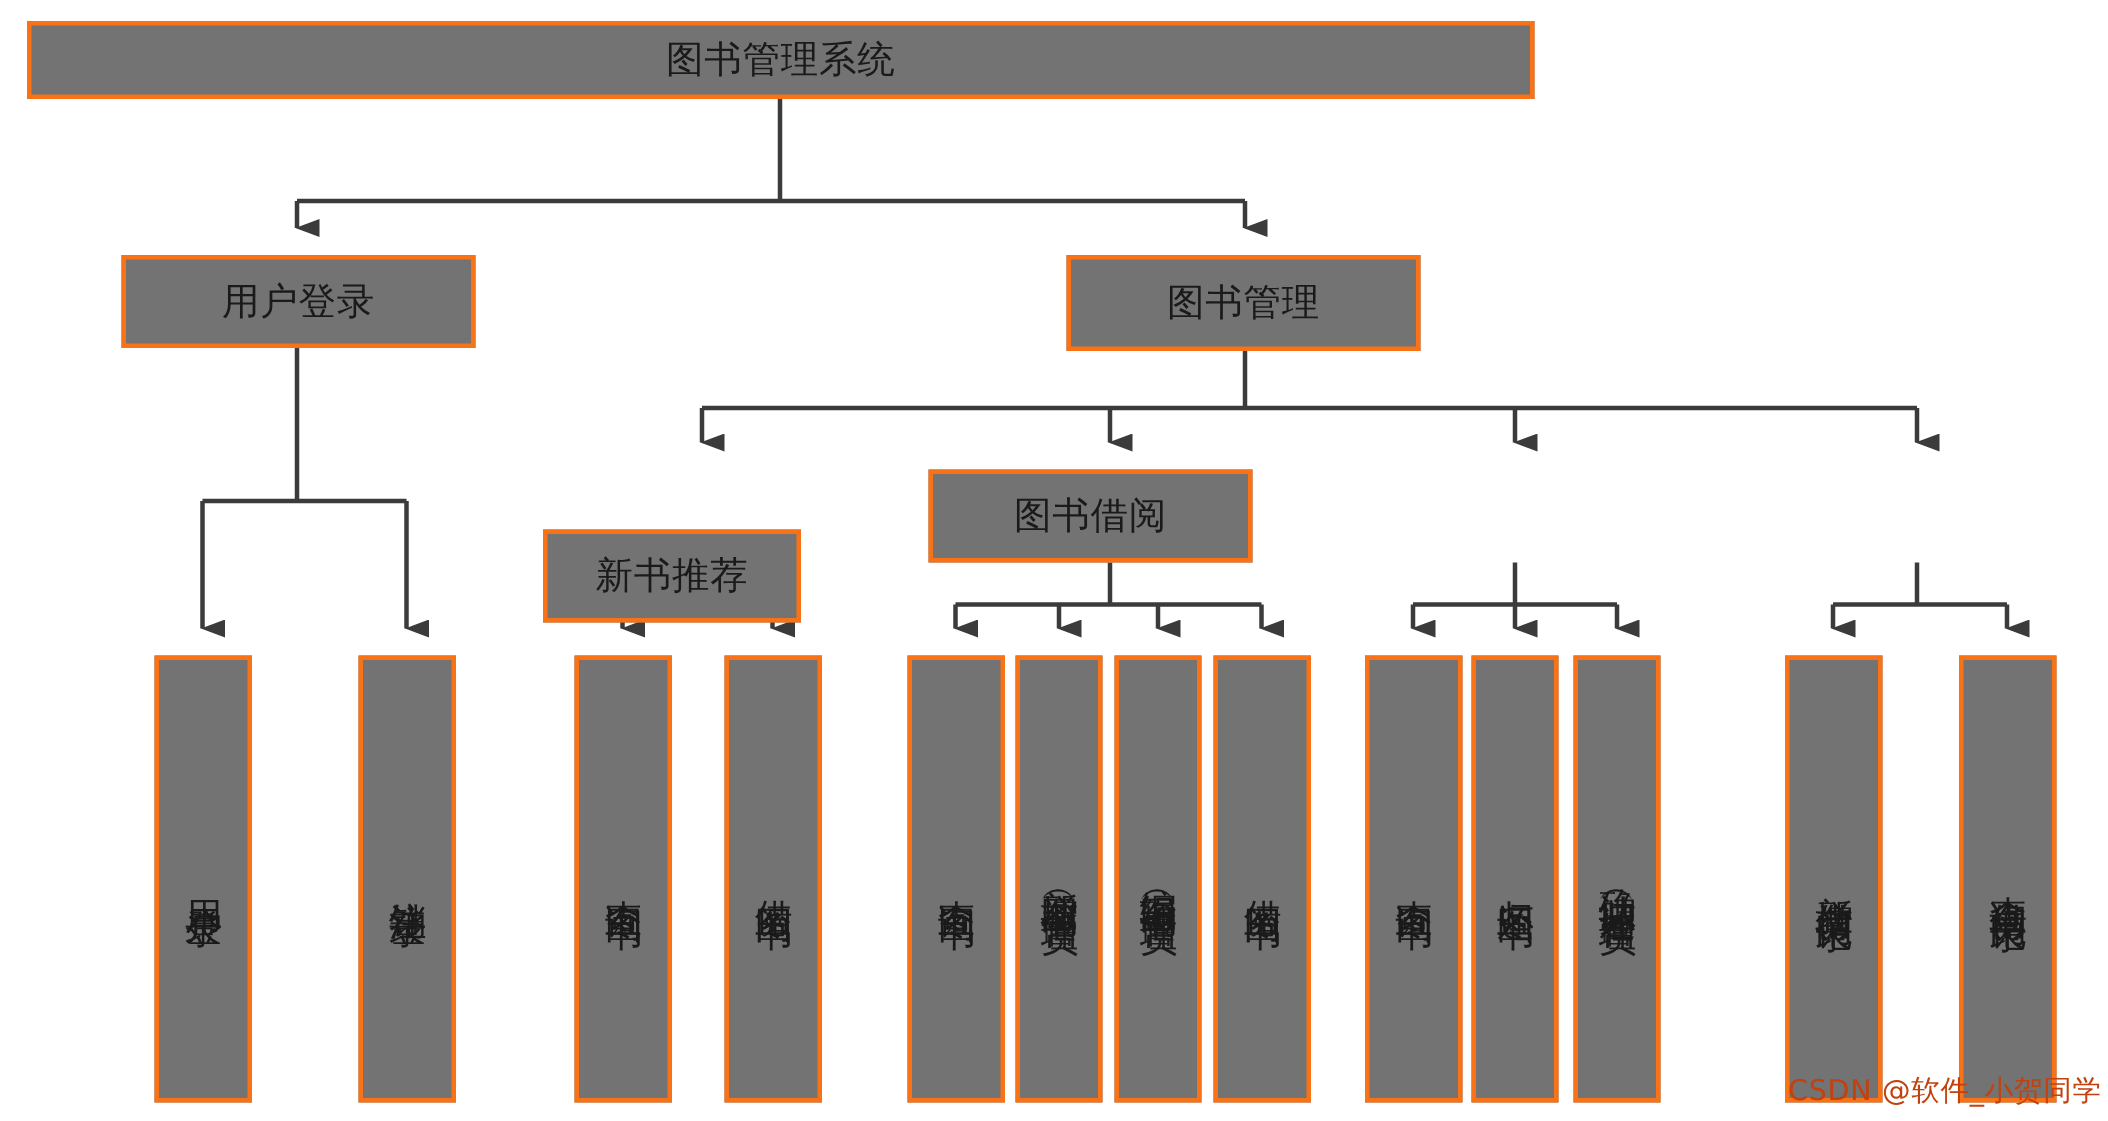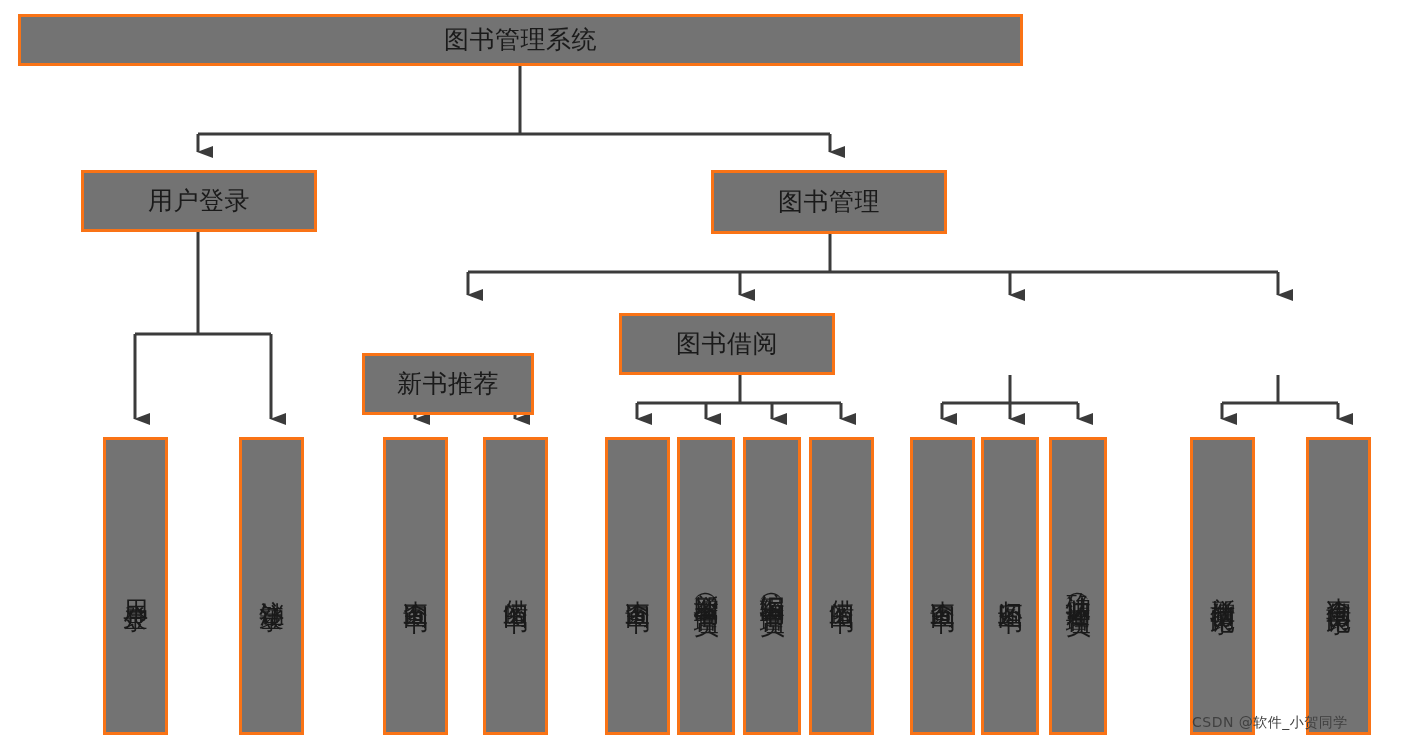--- a/index.html
+++ b/index.html
@@ -66,22 +66,22 @@
   .node.vert .lbl {
     writing-mode: vertical-rl;
     text-orientation: upright;
     font-size: 25px;
     line-height: 1.26;
     letter-spacing: 3px;
     white-space: nowrap;
   }
   .watermark {
     position: absolute;
-    font-size: 14px;
-    color: #404040;
+    font-size: 19px;
+    color: #c2410c;
     white-space: nowrap;
     z-index: 5;
     letter-spacing: 0.5px;
   }
 </style>
 </head>
 <body>
 
 <div id="canvas">
 

